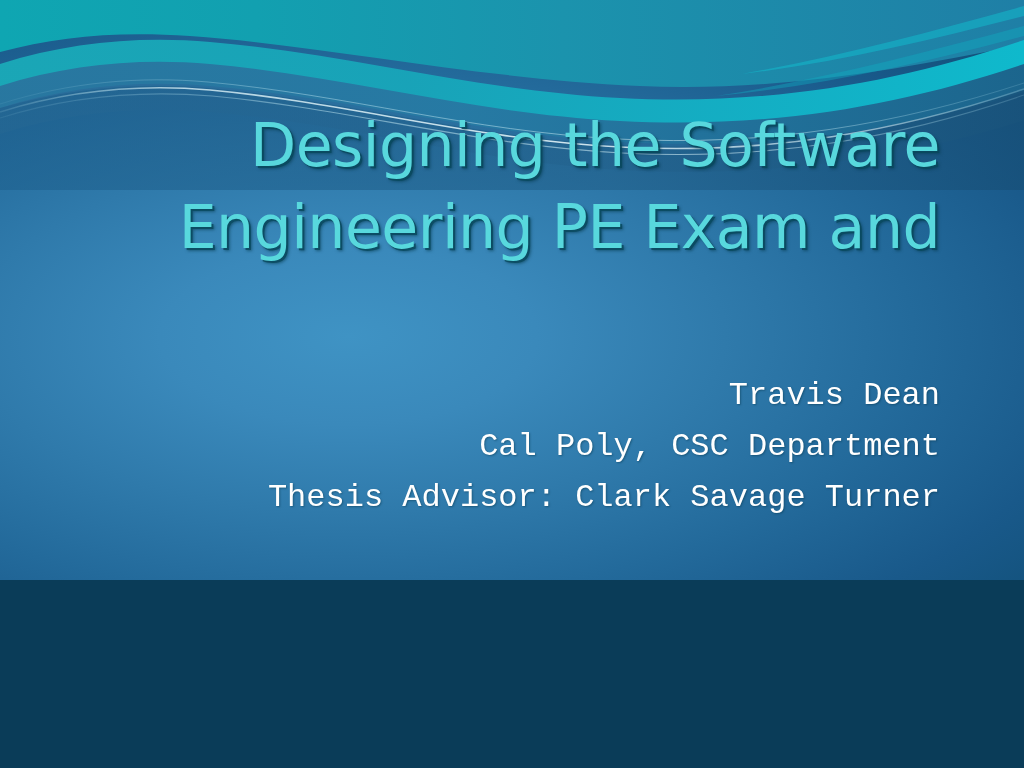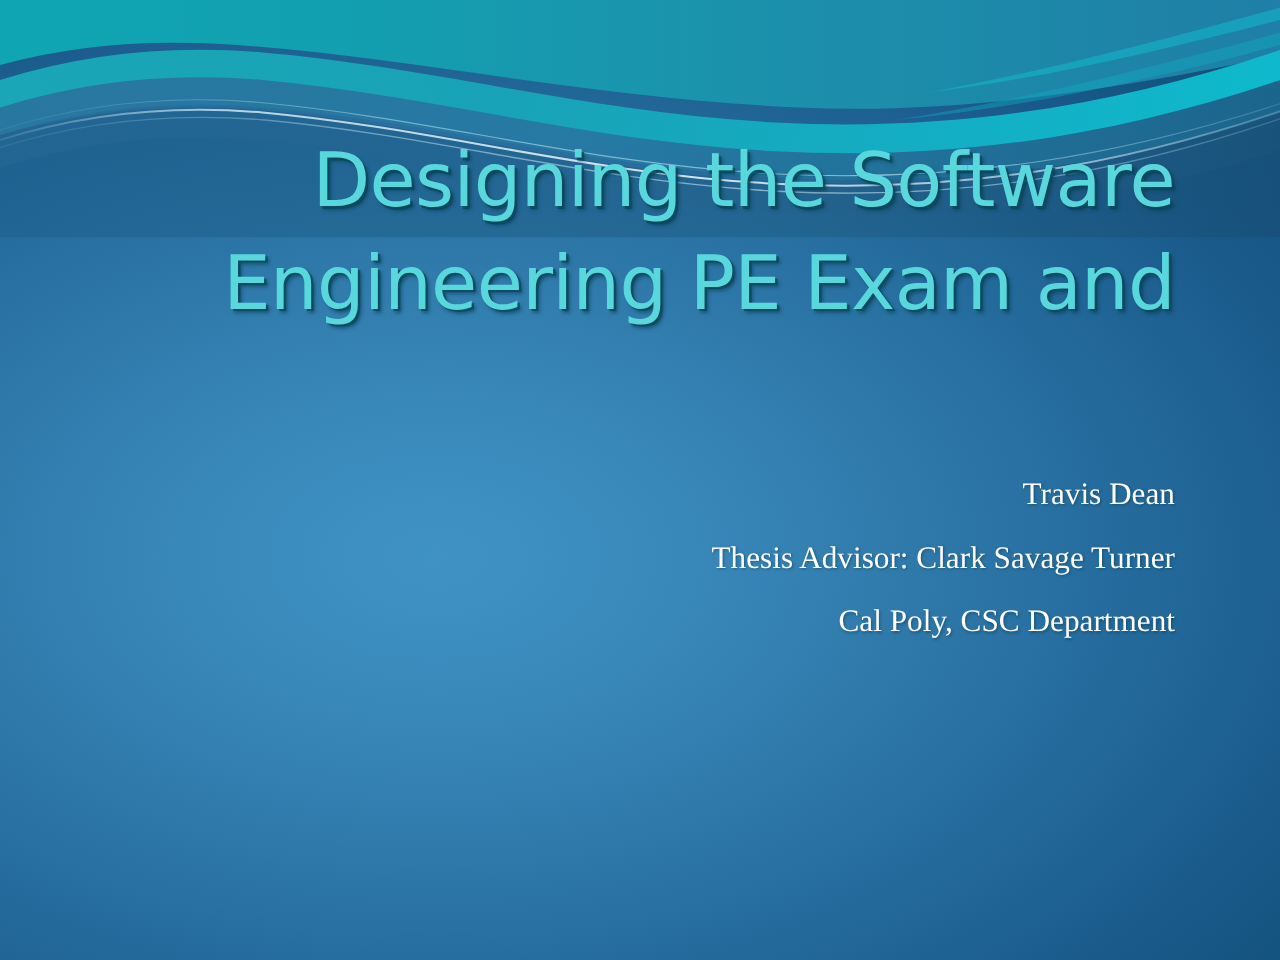--- a/index.html
+++ b/index.html
@@ -5,21 +5,21 @@
 <style>
   html, body {
     margin: 0;
     padding: 0;
     background: #0a3c58;
   }
 
   #slide {
     position: relative;
     width: 1024px;
-    height: 768px;
+    height: 580px;
     overflow: hidden;
     font-family: "Liberation Sans", sans-serif;
     
     background:
       radial-gradient(ellipse 115% 95% at 34% 58%,
         #3f93c4 0%,
         #3a89bb 16%,
         #2f7aab 32%,
         #236a9b 48%,
         #19598a 64%,
@@ -63,22 +63,22 @@
   
   .subtitle-block {
     position: absolute;
     left: 240px;
     top: 370px;
     width: 700px;
     text-align: right;
   }
 
   .subtitle-line {
-    font-family: Liberation Serif, serif;
-    font-size: 25px;
+    font-family: Liberation Mono, monospace;
+    font-size: 32px;
     line-height: 51px;
     font-weight: 400;
     color: #ffffff;
     text-shadow: 1px 1px 2px rgba(5, 50, 72, 0.45);
     white-space: nowrap;
   }
 </style>
 </head>
 <body>
 
@@ -176,17 +176,17 @@
              C820,80 920,54 1024,26 Z" fill="#0fb0c4" opacity="0.40"></path>
   </svg>
 
   <div class="title-block">
     <div class="title-line">Designing the Software</div>
     <div class="title-line">Engineering PE Exam and</div>
   </div>
 
   <div class="subtitle-block">
     <div class="subtitle-line">Travis Dean</div>
+    <div class="subtitle-line">Cal Poly, CSC Department</div>
     <div class="subtitle-line">Thesis Advisor: Clark Savage Turner</div>
-    <div class="subtitle-line">Cal Poly, CSC Department</div>
   </div>
 
 </div>
 
 </body></html>

